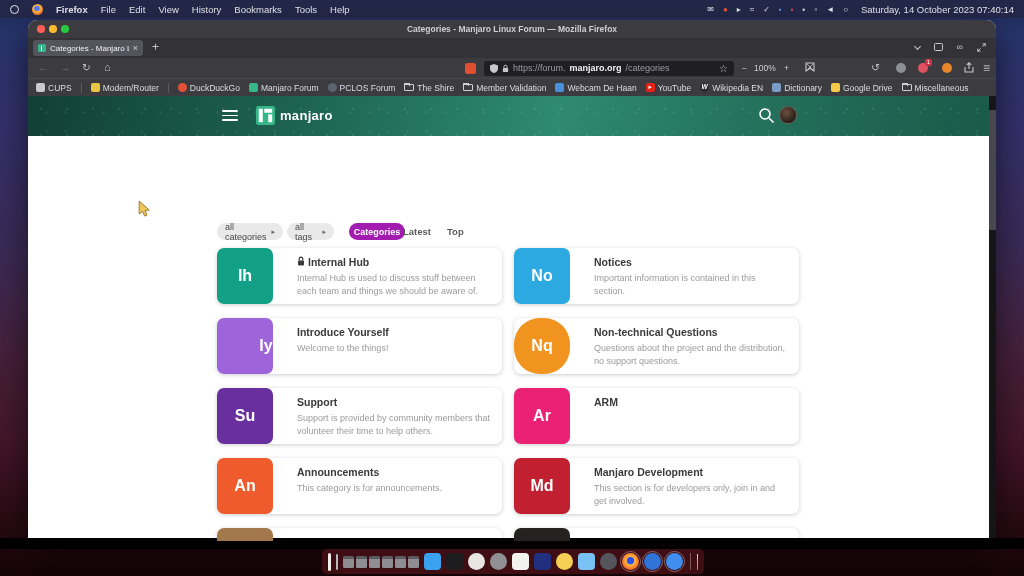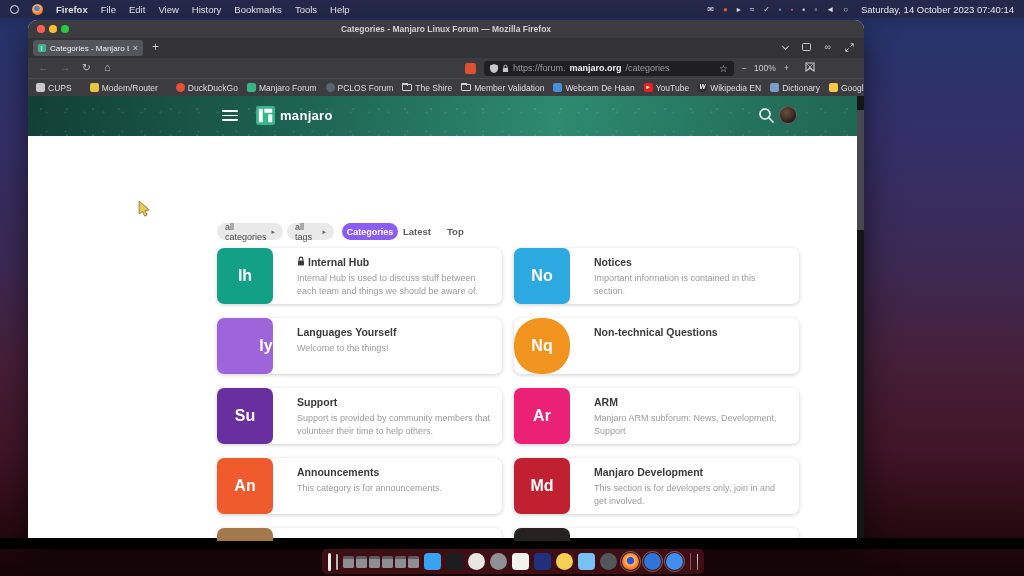--- a/index.html
+++ b/index.html
@@ -10,21 +10,21 @@
   
   .menubar{position:absolute;top:0;left:0;width:1024px;height:18px;background:rgba(36,41,74,.96);
     display:flex;align-items:center;padding:0 10px;gap:13px;color:#e8e8ee;font-size:9.5px}
   .menubar .appname{font-weight:bold}
   .mb-item{cursor:default}
   .mb-apple{width:9px;height:9px;border:1.2px solid #e8e8ee;border-radius:50%}
   .mb-ff{width:11px;height:11px;border-radius:50%;background:radial-gradient(circle at 45% 40%,#5a7cf0 0 28%,#ffc13e 34%,#f2652a 78%,#e5341f)}
   .mb-right{margin-left:auto;display:flex;align-items:center;gap:9px;font-size:8px}
   .mb-clock{font-size:9.5px;margin-left:4px}
   
-  .window{position:absolute;left:28px;top:20px;width:836px;height:521px;border-radius:9px 9px 0 0;
+  .window{position:absolute;left:28px;top:20px;width:968px;height:521px;border-radius:9px 9px 0 0;
     overflow:hidden;background:#fff;box-shadow:0 14px 34px rgba(0,0,0,.55)}
   .titlebar{position:absolute;top:0;left:0;right:0;height:18px;background:#3b3b40}
   .lights{position:absolute;left:9px;top:5px;display:flex;gap:4.5px}
   .light{width:7.5px;height:7.5px;border-radius:50%}
   .l-close{background:#ff5f57}.l-min{background:#febc2e}.l-max{background:#28c840}
   .wtitle{text-align:center;line-height:18px;font-size:8.5px;font-weight:bold;color:#cfcfd4}
   .tabbar{position:absolute;top:18px;left:0;right:0;height:20px;background:#323237}
   .tab{position:absolute;left:5px;top:2px;width:110px;height:16px;background:#54545c;border-radius:3px;
     display:flex;align-items:center;gap:4px;padding:0 5px}
   .tab-fav{width:8px;height:8px;border-radius:1.5px;background:#35b789;position:relative;flex-shrink:0}
@@ -281,21 +281,21 @@
       </div>
 
       <span class="pill" style="left:189px;width:66px">
         <span>all categories</span>
           <span class="caret">▸</span>
       </span>
       <span class="pill" style="left:259px;width:47px">
         <span>all tags</span>
           <span class="caret">▸</span>
       </span>
-      <span class="pill pill-active" style="left: 314px; width: 56px; background: #8b5cf6; text-align: right;">
+      <span class="pill pill-active" style="left: 321px; width: 56px; background: #a21caf; text-align: right;">
         <span>Categories</span>
       </span>
       <span class="navlink" style="left:375px">Latest</span>
       <span class="navlink" style="left:419px">Top</span>
 
       <div class="cards">
         <div class="card">
           <div class="tile" style="background: rgb(18, 161, 135); justify-content: center;">
               <span>Ih</span>
             </div>
@@ -320,33 +320,34 @@
               </div>
           <div class="cdesc">Important information is contained in this section.</div>
             </div>
         </div>
         <div class="card">
           <div class="tile" style="background: rgb(158, 100, 218); padding-left: 42px;">
               <span>Iy</span>
             </div>
           <div class="cbody">
               <div class="ctitle">
-                <span>Languages Yourself</span>
+                <span>Introduce Yourself</span>
               </div>
           <div class="cdesc">Welcome to the things!</div>
             </div>
         </div>
         <div class="card">
           <div class="tile" style="background: rgb(240, 147, 31); border-radius: 26px;">
               <span>Nq</span>
             </div>
           <div class="cbody">
               <div class="ctitle">
                 <span>Non-technical Questions</span>
               </div>
+          <div class="cdesc">Questions about the project and the distribution, no support questions.</div>
             </div>
         </div>
         <div class="card">
           <div class="tile" style="background: rgb(106, 47, 159);">
               <span>Su</span>
             </div>
           <div class="cbody">
               <div class="ctitle">
                 <span>Support</span>
               </div>
@@ -354,21 +355,20 @@
             </div>
         </div>
         <div class="card">
           <div class="tile" style="background: rgb(234, 33, 117);">
               <span>Ar</span>
             </div>
           <div class="cbody">
               <div class="ctitle">
                 <span>ARM</span>
               </div>
-          <div class="cdesc">Manjaro ARM subforum: News, Development, Support</div>
             </div>
         </div>
         <div class="card">
           <div class="tile" style="background: rgb(240, 91, 45);">
               <span>An</span>
             </div>
           <div class="cbody">
               <div class="ctitle">
                 <span>Announcements</span>
               </div>

